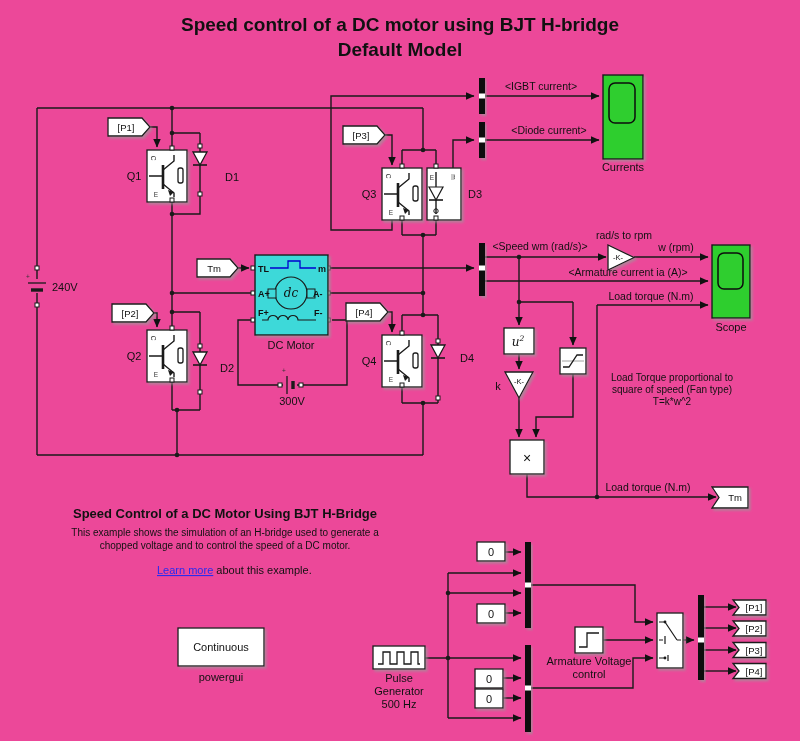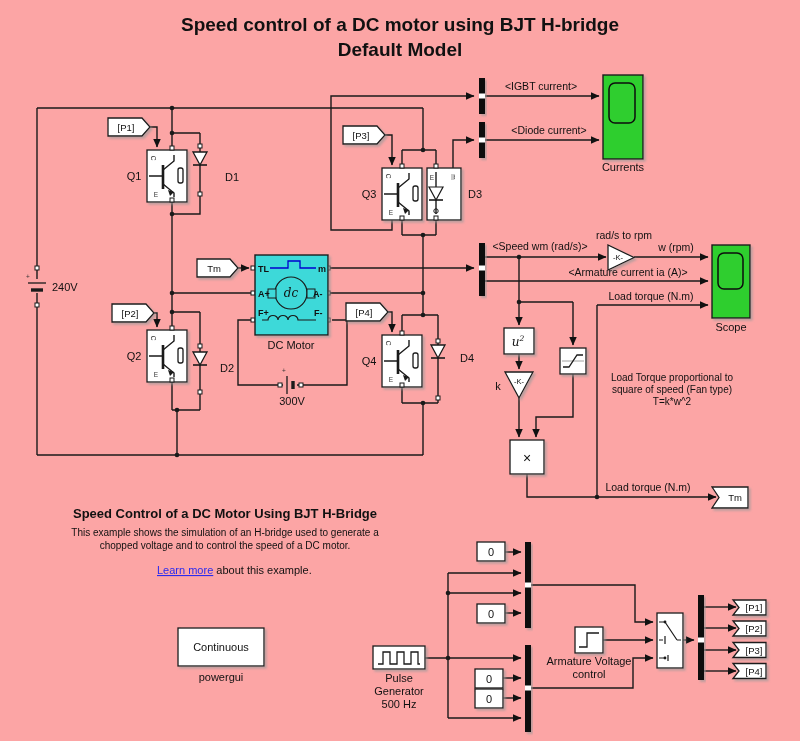--- a/index.html
+++ b/index.html
@@ -1,16 +1,16 @@
 <!DOCTYPE html>
 <html><head>
 <meta charset="utf-8">
 <style>
   html,body{margin:0;padding:0;background:#ffffff;}
-  .page{width:800px;height:741px;position:relative;background:#fca5a5;overflow:hidden;}
+  .page{width:800px;height:741px;position:relative;background:#ec4899;overflow:hidden;}
   svg{display:block;}
   svg text{font-family:"Liberation Sans","DejaVu Sans",sans-serif;fill:#111;}
   .w{fill:none;stroke:#1a1a1a;stroke-width:1.4;}
   .blk{fill:#ffffff;stroke:#1a1a1a;stroke-width:1.3;}
   .bar{fill:#0d0d0d;stroke:none;}
   .notch{fill:#ffffff;stroke:none;}
   .dot{fill:#1a1a1a;stroke:none;}
   .port{fill:#ffffff;stroke:#1a1a1a;stroke-width:1;}
   .title{font-size:19px;font-weight:bold;text-anchor:middle;}
   .sig{font-size:10.5px;text-anchor:middle;}

